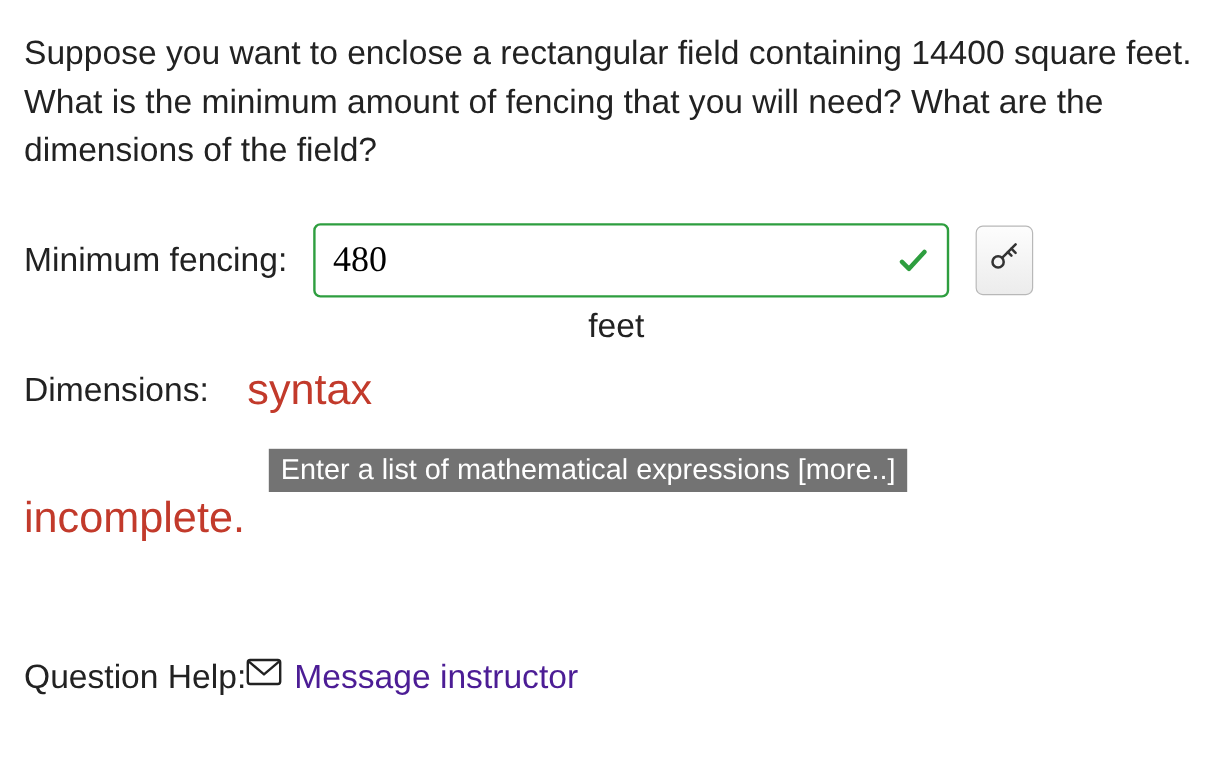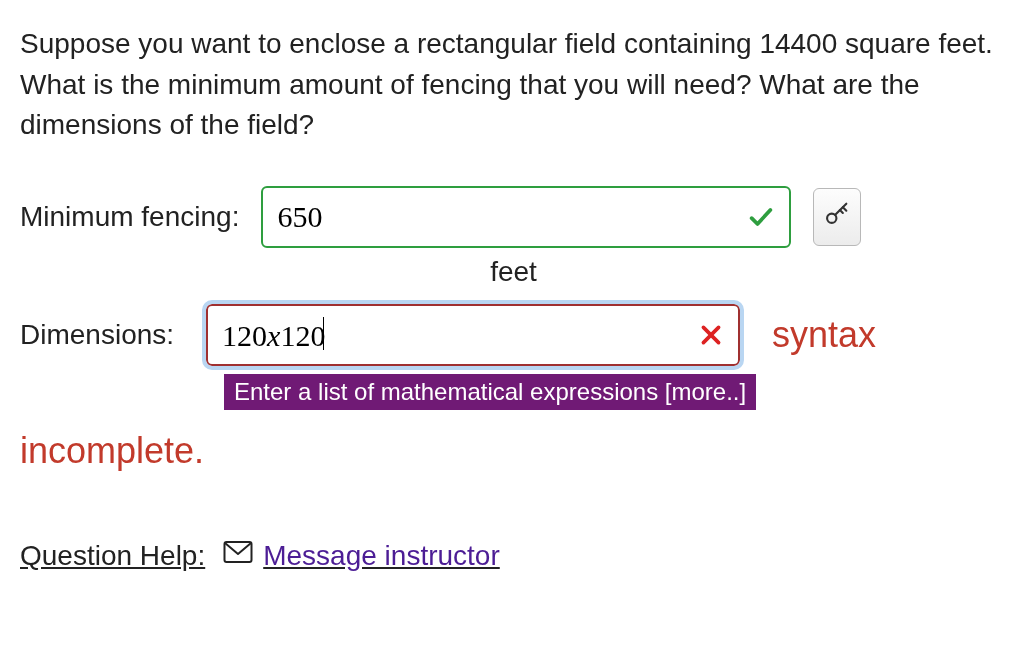--- a/index.html
+++ b/index.html
@@ -83,52 +83,50 @@
     flex-wrap: wrap;
     column-gap: 14px;
     row-gap: 6px;
     position: relative;
     gap: 32px;
   }
   .tooltip {
     position: absolute;
     left: 204px;
     top: 70px;
-    background: #701a75;
+    background: #737373;
     color: #fff;
     font-size: 24px;
     padding: 4px 10px;
     font-family: "Trebuchet MS", sans-serif;
     white-space: nowrap;
   }
   .help-row {
-    margin-top: 68px;
+    margin-top: 96px;
     display: flex;
     align-items: center;
-    gap: 18px;
-    text-decoration: underline;
   }
   .help-link {
     color: #4c1d95;
     text-decoration: none;
     display: inline-flex;
     gap: 10px;
     cursor: pointer;
   }
   .mail-icon svg { display: block; }
 </style>
 </head>
 <body>
 
 <div class="question-text">Suppose you want to enclose a rectangular field containing 14400 square feet. What is the minimum amount of fencing that you will need? What are the dimensions of the field?</div>
 
 <div class="field-row">
   <span class="label">Minimum fencing:</span>
   <div class="input-box correct">
-    <span class="input-value">650</span>
+    <span class="input-value">480</span>
     <span class="status-icon">
       <svg width="28" height="28" viewBox="0 0 24 24" fill="none" stroke="#2e9e3f" stroke-width="3.2" stroke-linecap="round" stroke-linejoin="round">
           <polyline points="4 13 9 18 20 6"></polyline>
         </svg>
     </span>
   </div>
   <div class="key-button">
     <span>
       <svg width="28" height="28" viewBox="0 0 24 24" fill="none" stroke="#333" stroke-width="1.8" stroke-linecap="round" stroke-linejoin="round">
         <circle cx="7.5" cy="16.5" r="4"></circle>
@@ -137,29 +135,20 @@
         <line x1="14.5" y1="9.5" x2="17" y2="12"></line>
       </svg>
     </span>
   </div>
 </div>
 <div class="unit-row">feet</div>
 
 <div class="dimensions-block">
   <div class="err-wrap">
     <span class="label">Dimensions:</span>
-    <div class="input-box error">
-      <span class="input-value">120<span style="font-style:italic">x</span>120<span class="cursor"></span></span>
-      <span class="status-icon">
-        <svg width="26" height="26" viewBox="0 0 24 24" fill="none" stroke="#d22" stroke-width="3.4" stroke-linecap="round">
-            <line x1="5" y1="5" x2="19" y2="19"></line>
-            <line x1="19" y1="5" x2="5" y2="19"></line>
-          </svg>
-      </span>
-    </div>
     <span class="err-text">syntax</span>
     <div style="flex-basis:100%;height:0"></div>
     <span class="err-text">incomplete.</span>
     <div class="tooltip">Enter a list of mathematical expressions [more..]</div>
   </div>
 </div>
 
 <div class="help-row">
   <span>Question Help:</span>
   <a class="help-link">

